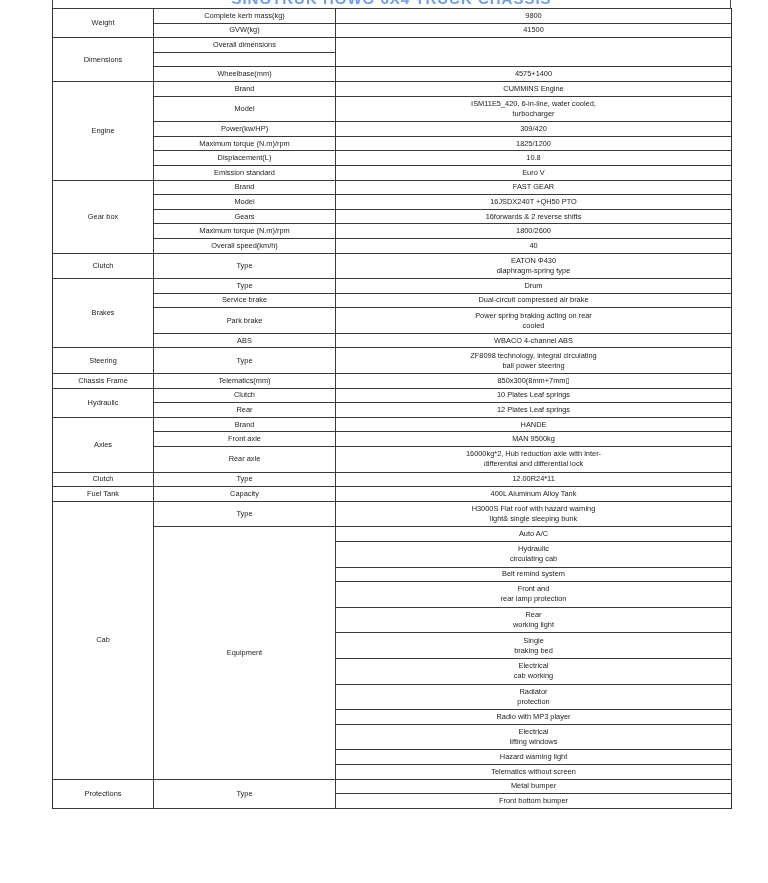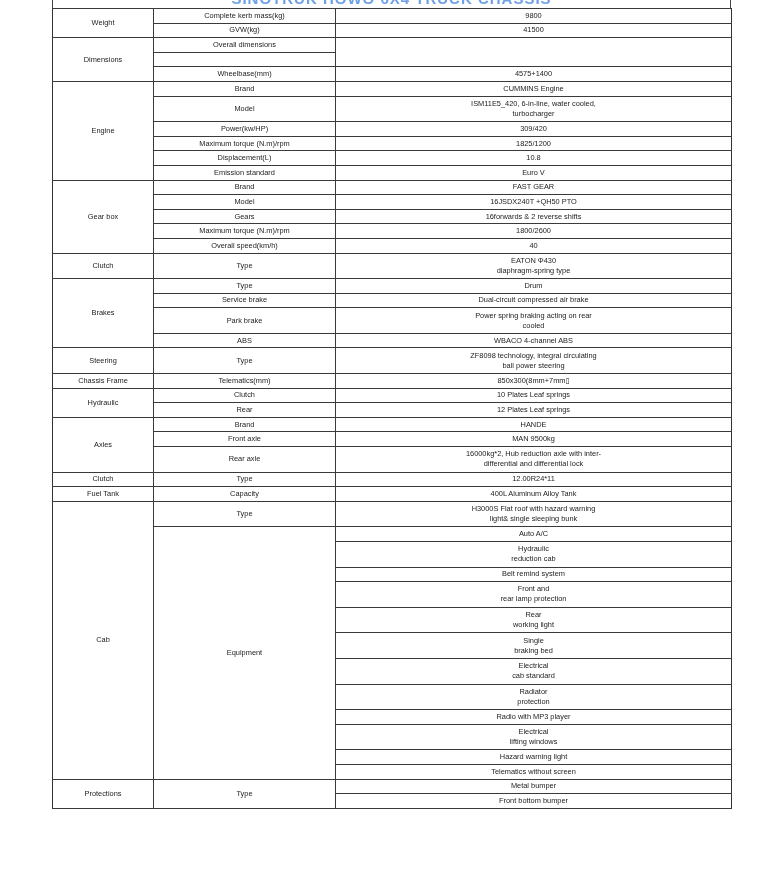--- a/index.html
+++ b/index.html
@@ -199,21 +199,21 @@
           <span>light&amp; single sleeping bunk</span>
         </td>
       </tr>
       <tr class="h16">
         <td class="c2" rowspan="12">Equipment</td>
         <td class="right">Auto A/C</td>
       </tr>
       <tr class="h27">
         <td class="right two-line">
           <span>Hydraulic</span>
-          <span>reduction cab</span>
+          <span>circulating cab</span>
         </td>
       </tr>
       <tr class="h16">
         <td class="right">Belt remind system</td>
       </tr>
       <tr class="h27">
         <td class="right two-line">
           <span>Front and</span>
           <span>rear lamp protection</span>
         </td>
@@ -226,21 +226,21 @@
       </tr>
       <tr class="h27">
         <td class="right two-line">
           <span>Single</span>
           <span>braking bed</span>
         </td>
       </tr>
       <tr class="h27">
         <td class="right two-line">
           <span>Electrical</span>
-          <span>cab standard</span>
+          <span>cab working</span>
         </td>
       </tr>
       <tr class="h27">
         <td class="right two-line">
           <span>Radiator</span>
           <span>protection</span>
         </td>
       </tr>
       <tr class="h16">
         <td class="right">Radio with MP3 player</td>

